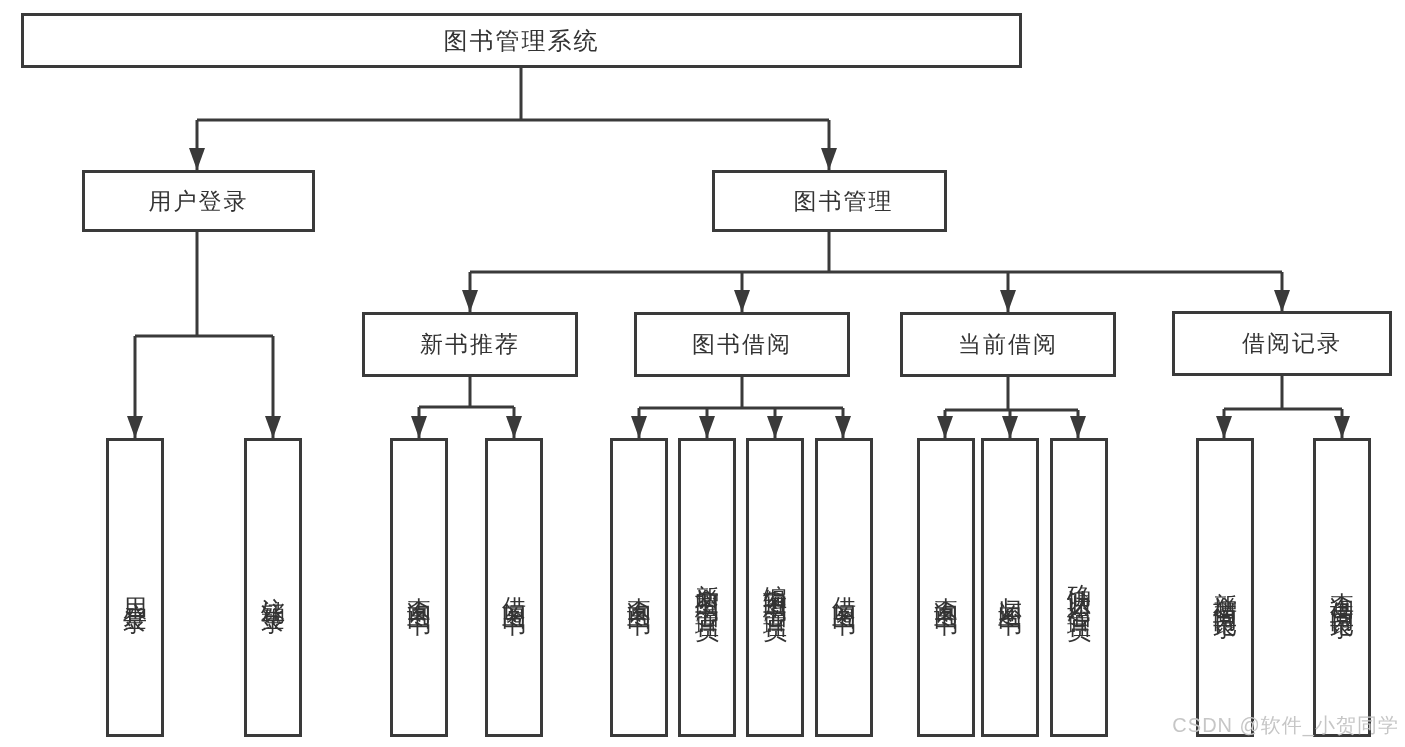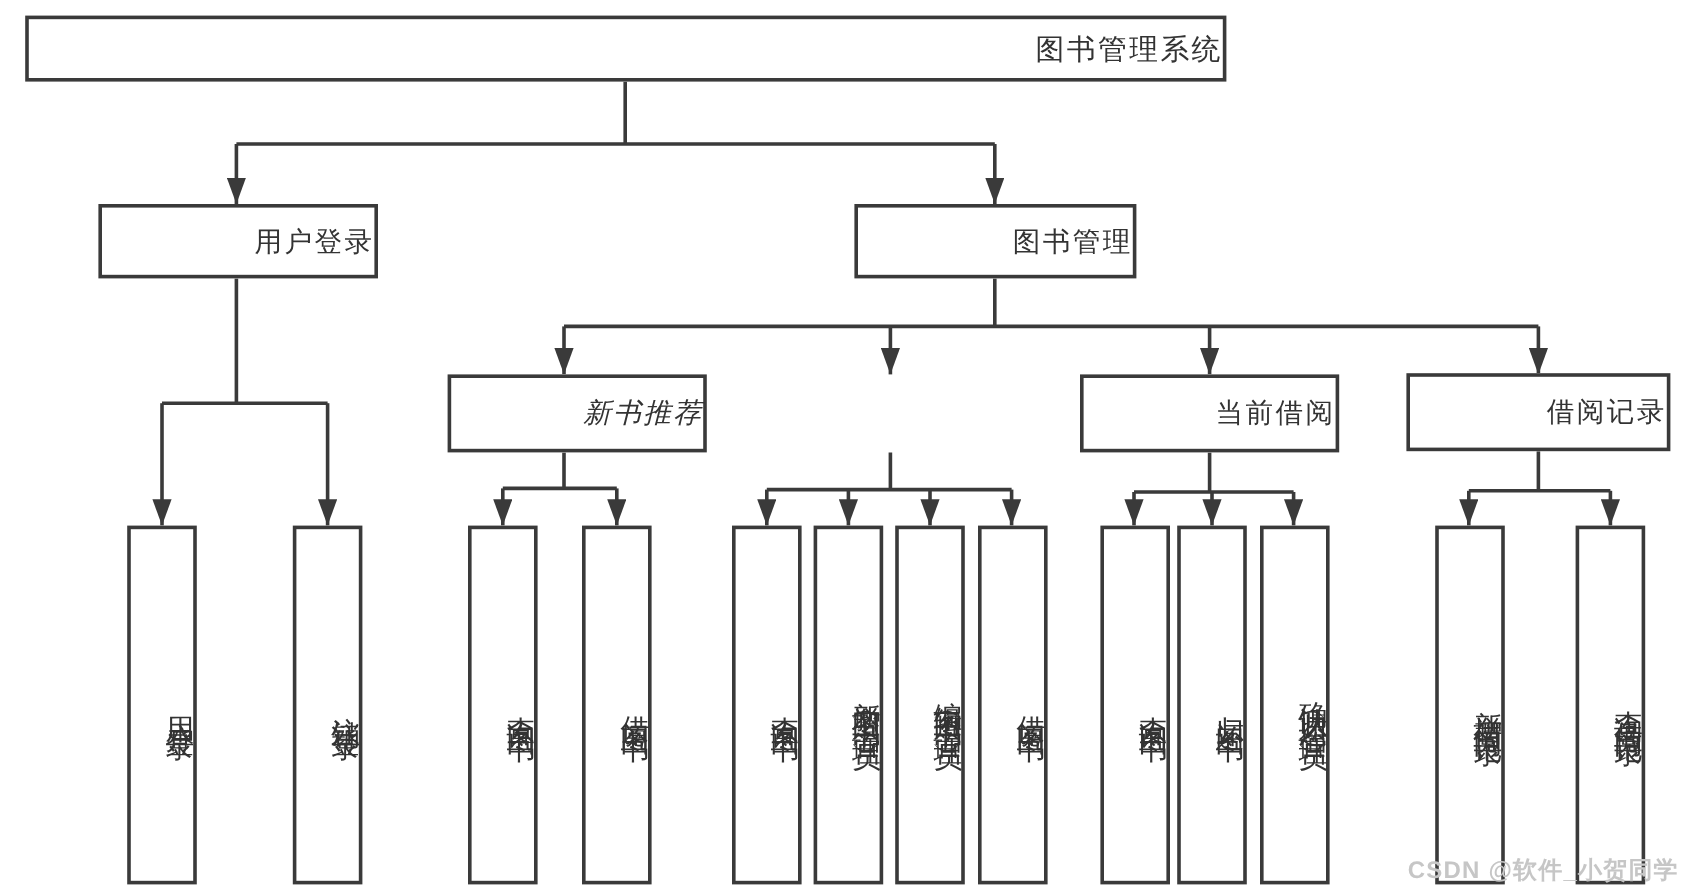--- a/index.html
+++ b/index.html
@@ -26,21 +26,21 @@
     fill: none;
   }
   .box {
     position: absolute;
     box-sizing: border-box;
     background: #ffffff;
     border: 3px solid #3a3a3a;
     color: #333333;
     display: flex;
     align-items: center;
-    justify-content: flex-end;
+    justify-content: center;
     text-align: center;
   }
   .h-label {
     font-size: 23px;
     letter-spacing: 2px;
     white-space: nowrap;
   }
   .root-label {
     font-size: 24px;
     letter-spacing: 2px;
@@ -60,21 +60,20 @@
   }
   .watermark {
     position: absolute;
     right: 6px;
     bottom: 8px;
     font-size: 20px;
     color: #c6c6c6;
     letter-spacing: 1px;
     white-space: nowrap;
     z-index: 5;
-    font-weight: bold;
   }
 </style>
 </head>
 <body>
 
 <div class="canvas">
 
   <svg class="wires" width="1405" height="747" viewBox="0 0 1405 747">
     <defs>
       <marker id="arw" viewBox="0 0 22 16" markerWidth="22" markerHeight="16" refX="22" refY="8" orient="auto" markerUnits="userSpaceOnUse">
@@ -122,22 +121,25 @@
     <span class="root-label">图书管理系统</span>
   </div>
 
   <div class="box" style="left:82px; top:170px; width:233px; height:62px;">
     <span class="h-label">用户登录</span>
   </div>
   <div class="box" style="left:712px; top:170px; width:235px; height:62px;padding-left:28px;">
     <span class="h-label">图书管理</span>
   </div>
 
-  <div class="box" style="left:373px; top:312px; width:216px; height:65px;font-style:italic;">
+  <div class="box" style="left:362px; top:312px; width:216px; height:65px;">
     <span class="h-label">新书推荐</span>
+  </div>
+  <div class="box" style="left:634px; top:312px; width:216px; height:65px;">
+    <span class="h-label">图书借阅</span>
   </div>
   <div class="box" style="left:900px; top:312px; width:216px; height:65px;font-family:Liberation Mono, monospace;">
     <span class="h-label">当前借阅</span>
   </div>
   <div class="box" style="left:1172px; top:311px; width:220px; height:65px;padding-left:20px;">
     <span class="h-label">借阅记录</span>
   </div>
 
   <div class="box leaf" style="left:106px;">
     <span class="v-label">用户登录</span>

